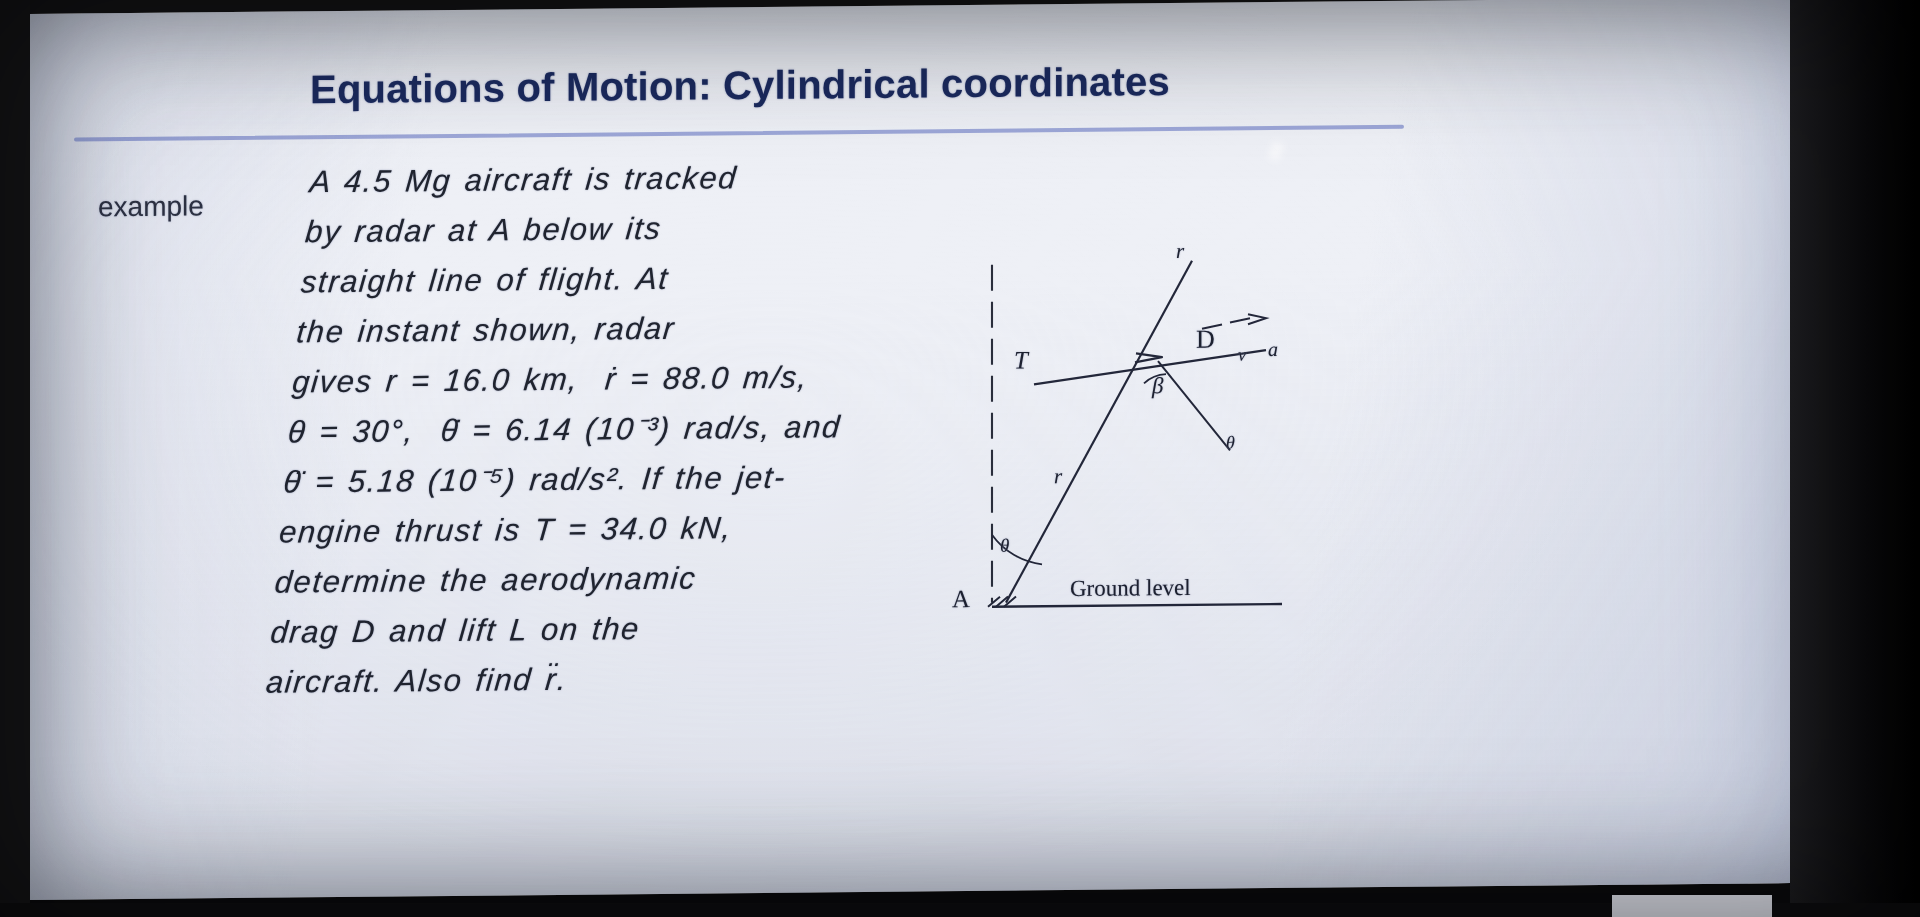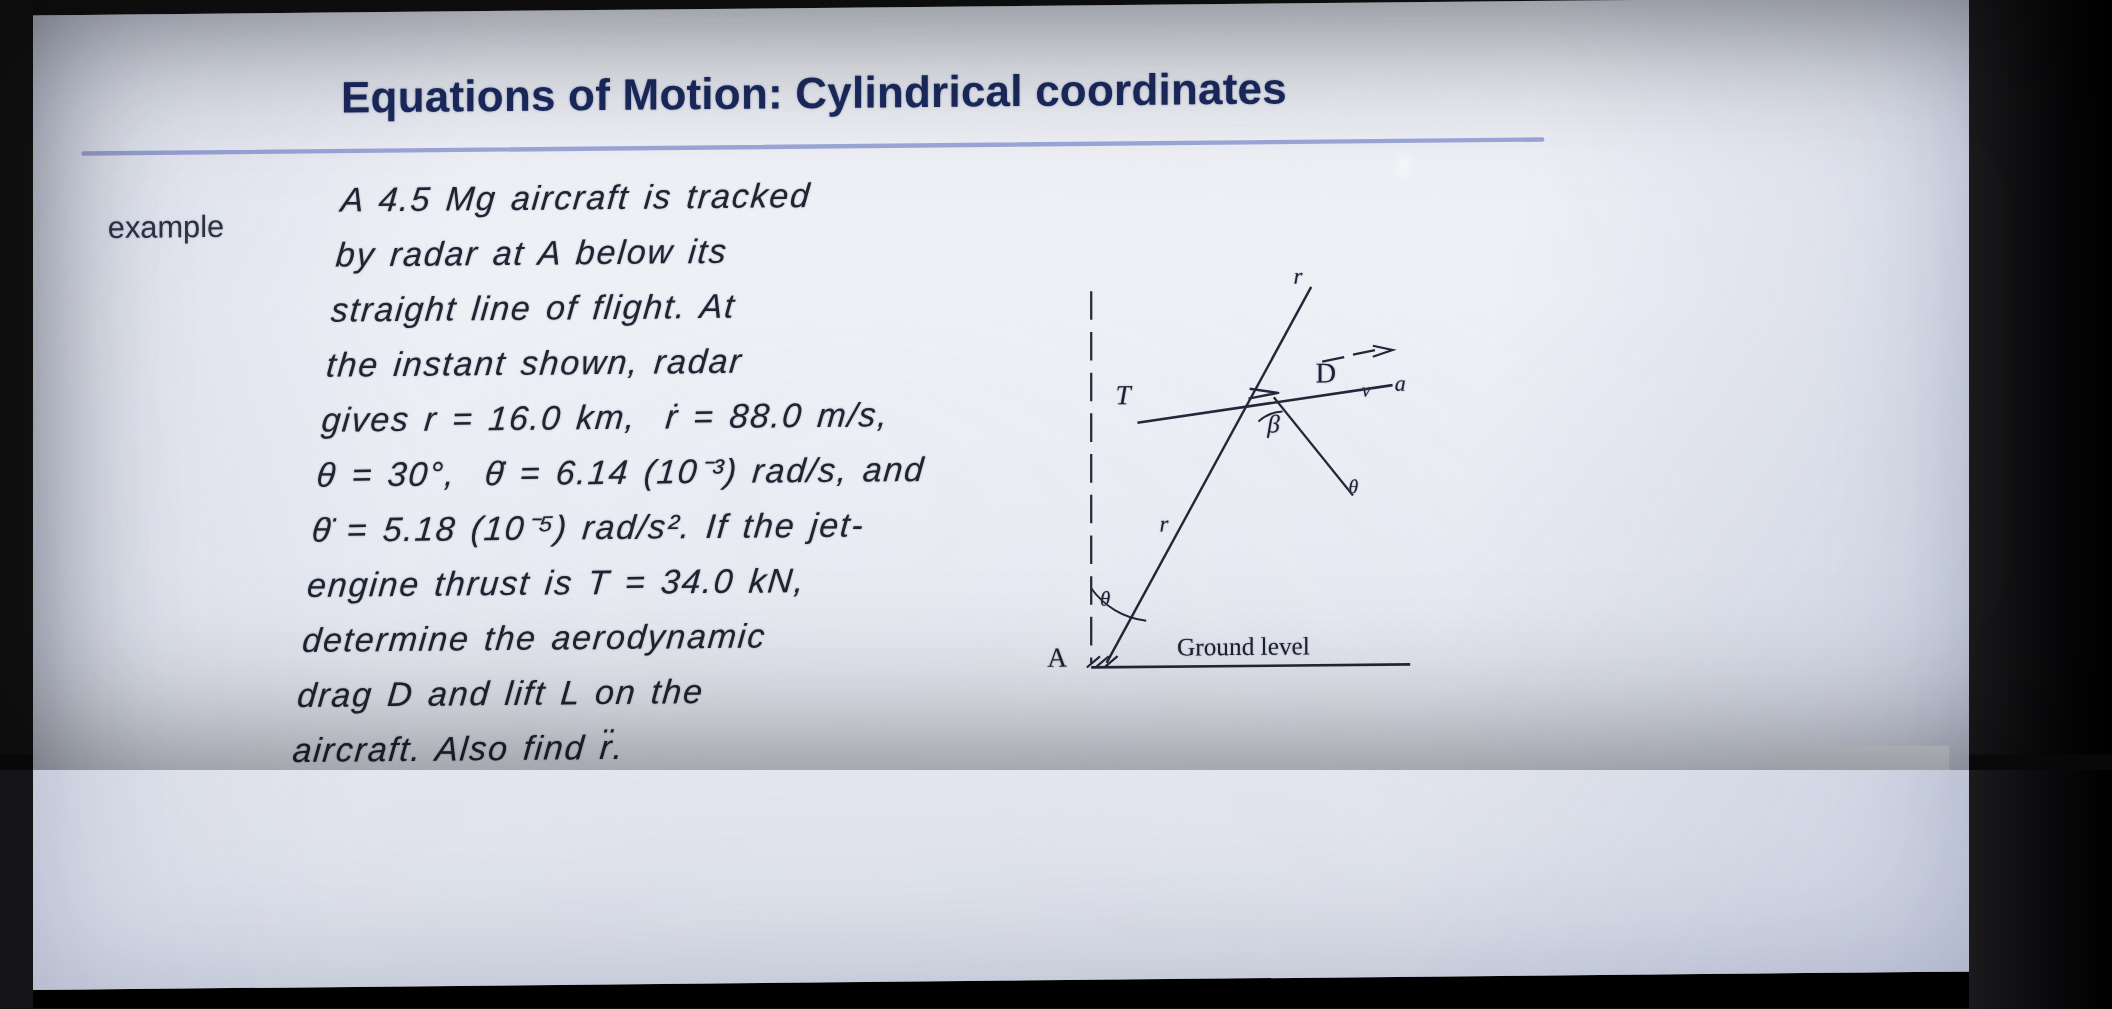--- a/index.html
+++ b/index.html
@@ -1,18 +1,18 @@
 <!DOCTYPE html>
 <html><head>
 <meta charset="utf-8">
 <style>
   html,body{margin:0;padding:0;background:#000;}
   body{width:1920px;height:917px;overflow:hidden;font-family:"Liberation Sans",sans-serif;}
 
-  #screen{position:absolute;left:0;top:0;width:1920px;height:700px;background:#0a0a0c;border-radius:26px;}
+  #screen{position:absolute;left:0;top:0;width:1920px;height:917px;background:#0a0a0c;border-radius:26px;}
 
   
   .bezel-top{position:absolute;left:0;top:0;width:1920px;height:14px;background:#121214;}
   .bezel-left{position:absolute;left:0;top:0;width:30px;height:917px;background:#141416;}
   .bezel-right{position:absolute;right:0;top:0;width:130px;height:917px;
      background:linear-gradient(90deg,#1b1b1e 0%,#09090b 60%,#000 100%);}
   .bezel-bottom{position:absolute;left:0;bottom:0;width:1920px;height:14px;background:#0d0d0f;}
 
   
   .slide{position:absolute;left:30px;top:14px;width:1760px;height:886px;

